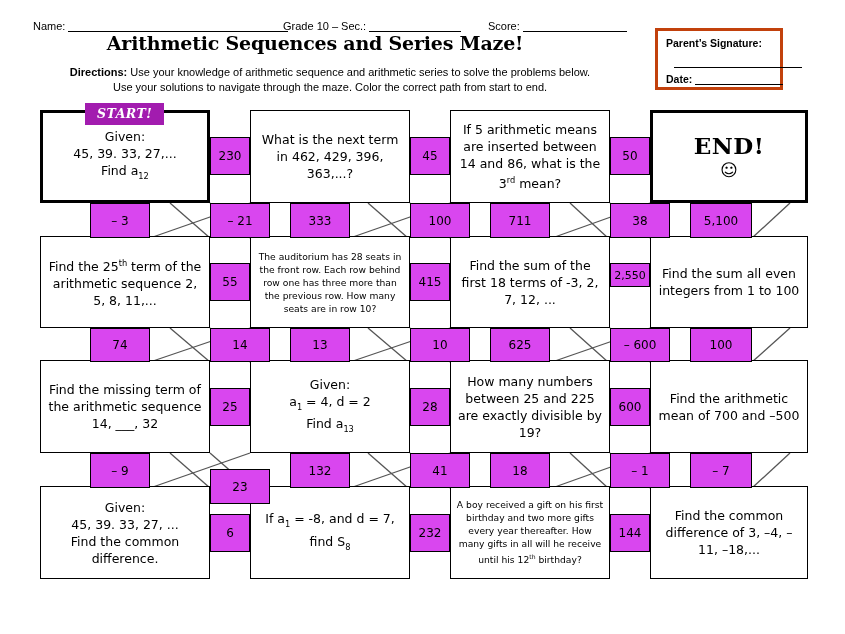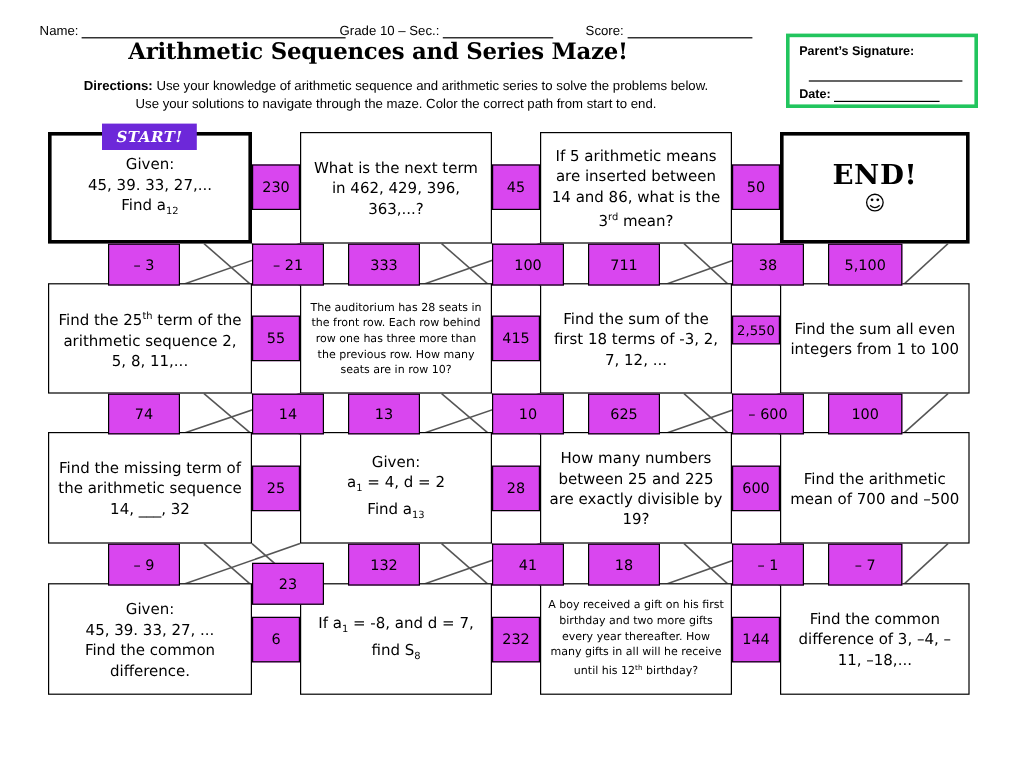--- a/index.html
+++ b/index.html
@@ -40,22 +40,22 @@
     left:30px;top:65px;width:600px;
     text-align:center;
     font-size:11px;
     line-height:15px;
   }
   .directions b{font-weight:bold;}
 
   
   .sigbox{
     position:absolute;
-    left:655px;top:28px;width:160px;height:62px;
-    border:3px solid #22c55e;
+    left:655px;top:28px;width:128px;height:62px;
+    border:3px solid #c2410c;
     background:#fff;
     box-sizing:border-box;
   }
   .sig-title{
     position:absolute;left:8px;top:6px;
     font-size:10.5px;font-weight:bold;
   }
   .sig-rule{
     position:absolute;left:16px;top:36px;width:128px;
     border-bottom:1.4px solid #000;
@@ -81,21 +81,21 @@
     font-size:12.5px;
     line-height:17px;
     padding:3px 5px;
     z-index:3;
   }
   .qbox.thick{border:3px solid #000;}
   .qbox.small{font-size:9.2px;line-height:13px;padding:3px 4px;}
 
   .startbanner{
     position:absolute;
-    background:#6d28d9;color:#fff;
+    background:#a21caf;color:#fff;
     font-family:"DejaVu Serif",serif;
     font-weight:bold;font-style:italic;
     font-size:12.5px;
     letter-spacing:0.5px;
     padding:3px 12px 4px 12px;
     z-index:5;
     text-align:center;
   }
   .endtext{
     font-family:"DejaVu Serif",serif;

